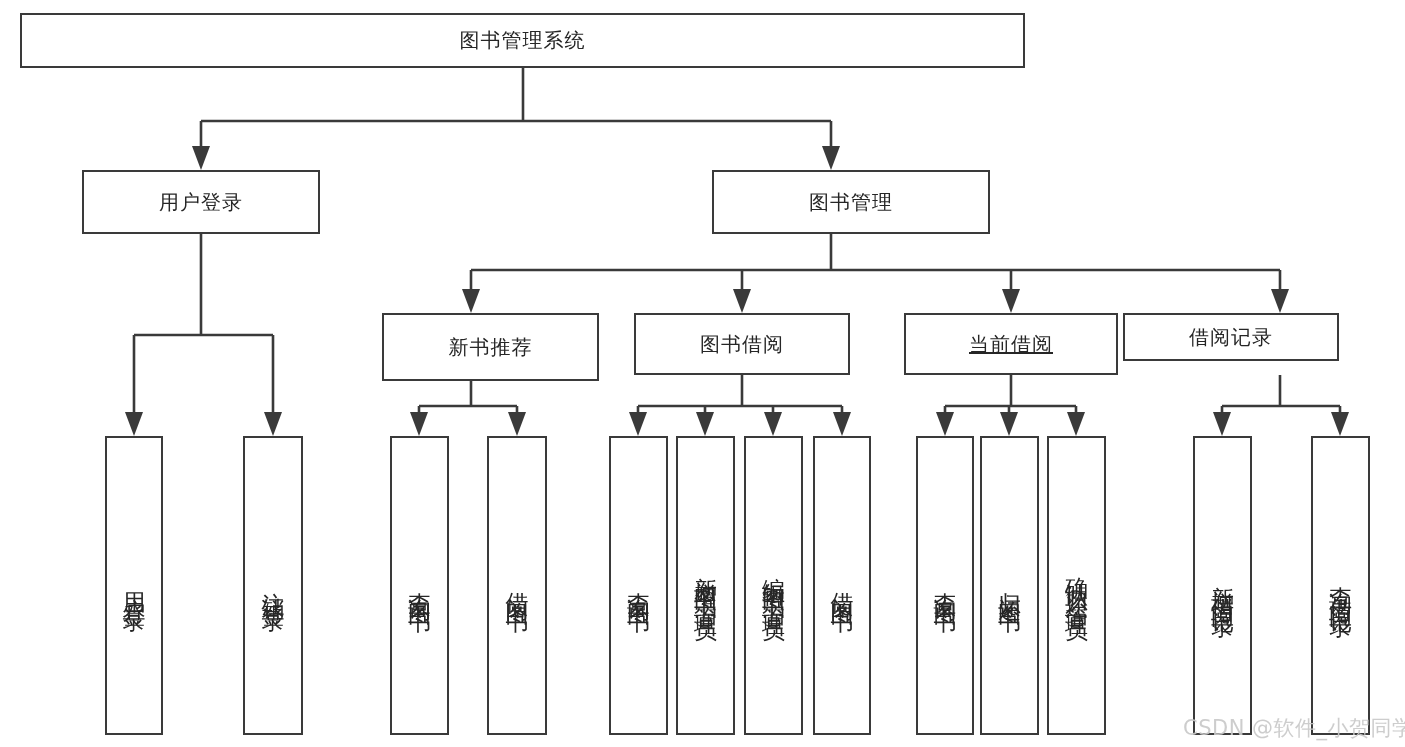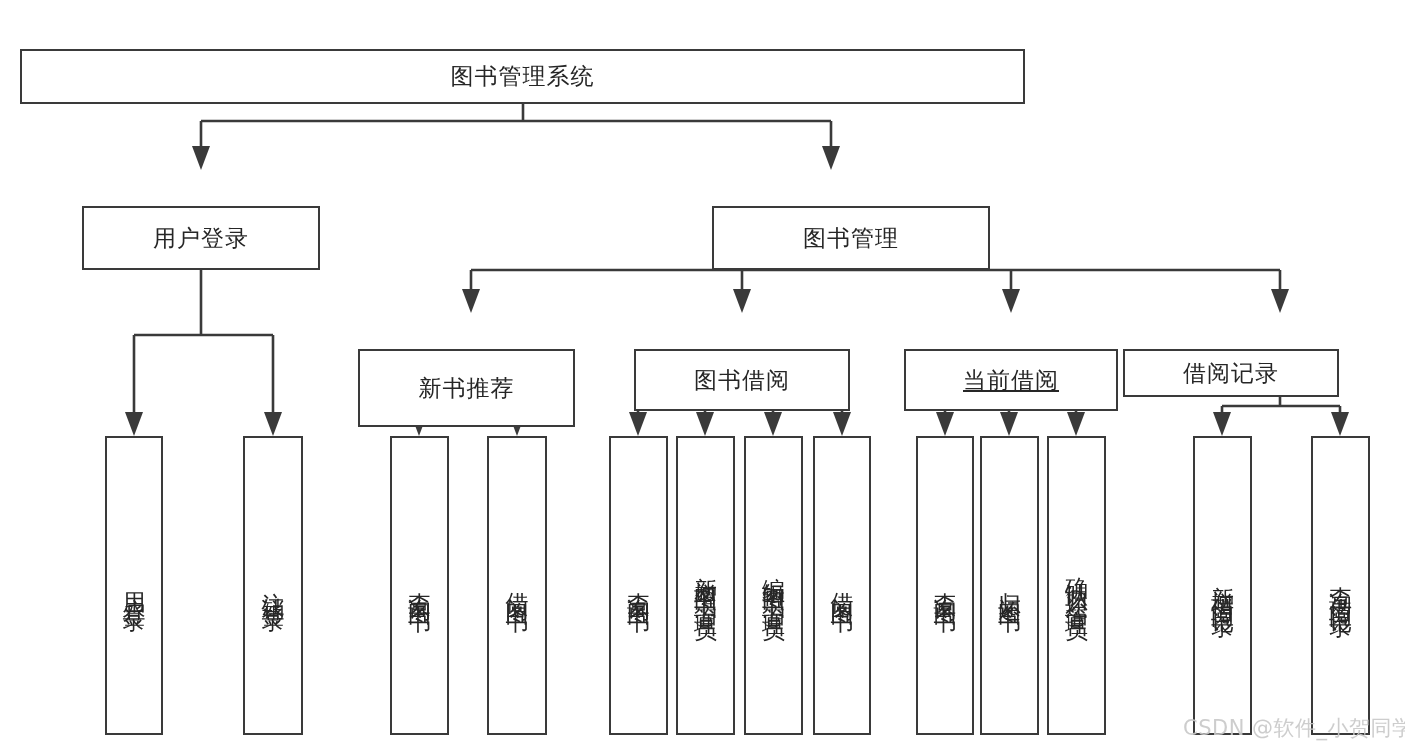--- a/index.html
+++ b/index.html
@@ -9,21 +9,21 @@
   }
   .connector{position:absolute;left:0;top:0;z-index:1;}
   .connector path{stroke:var(--line,#3a3a3a);stroke-width:2.6;fill:none;}
   .connector polygon{fill:var(--line,#3a3a3a);stroke:none;}
   .box{
     position:absolute;box-sizing:border-box;background:#fff;
     border:2.5px solid var(--border,#3a3a3a);
     display:flex;align-items:center;justify-content:center;
     color:var(--text,#262626);z-index:2;
   }
-  .h-box{font-size:23px;letter-spacing:1px;white-space:nowrap;margin-top:36px;}
+  .h-box{font-size:20px;letter-spacing:1px;white-space:nowrap;}
   .v-box{
     writing-mode:vertical-rl;text-orientation:mixed;
     font-size:23px;letter-spacing:6px;line-height:1;
   }
   .wm{
     position:absolute;left:1183px;top:714px;z-index:5;
     font-size:21px;letter-spacing:.5px;white-space:nowrap;
     color:var(--watermark,#c9c9c9);opacity:.92;
   }
 </style>
@@ -70,21 +70,21 @@
       <polygon points="1213,412 1231,412 1222,436"></polygon>
       <polygon points="1331,412 1349,412 1340,436"></polygon>
     </g>
   </svg>
 
   <div class="box h-box" style="left:20px;top:13px;width:1005px;height:55px;">图书管理系统</div>
 
   <div class="box h-box" style="left:82px;top:170px;width:238px;height:64px;">用户登录</div>
   <div class="box h-box" style="left:712px;top:170px;width:278px;height:64px;">图书管理</div>
 
-  <div class="box h-box" style="left:358px;top:313px;width:217px;height:78px;">新书推荐</div>
+  <div class="box h-box" style="left:382px;top:313px;width:217px;height:68px;">新书推荐</div>
   <div class="box h-box" style="left:634px;top:313px;width:216px;height:62px;">图书借阅</div>
   <div class="box h-box" style="left:904px;top:313px;width:214px;height:62px;text-decoration:underline;">当前借阅</div>
   <div class="box h-box" style="left:1123px;top:313px;width:216px;height:48px;">借阅记录</div>
 
   <div class="box v-box" style="left:105px;top:436px;width:58px;height:299px;">用户登录</div>
   <div class="box v-box" style="left:243px;top:436px;width:60px;height:299px;">注销登录</div>
 
   <div class="box v-box" style="left:390px;top:436px;width:59px;height:299px;">查询图书</div>
   <div class="box v-box" style="left:487px;top:436px;width:60px;height:299px;">借阅图书</div>
 

